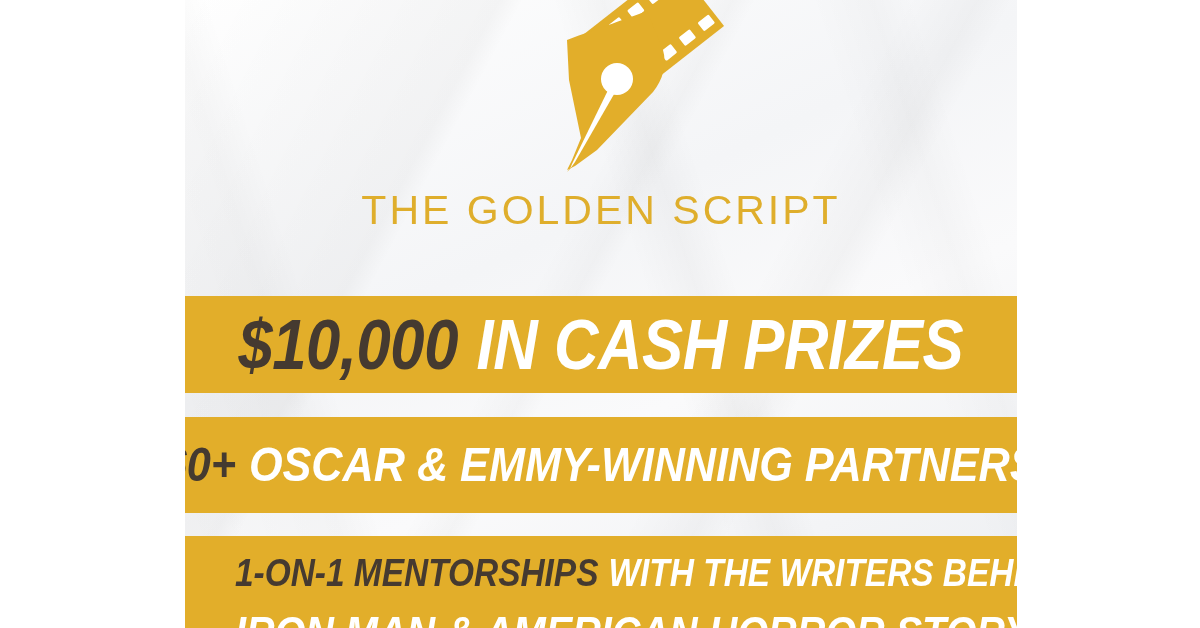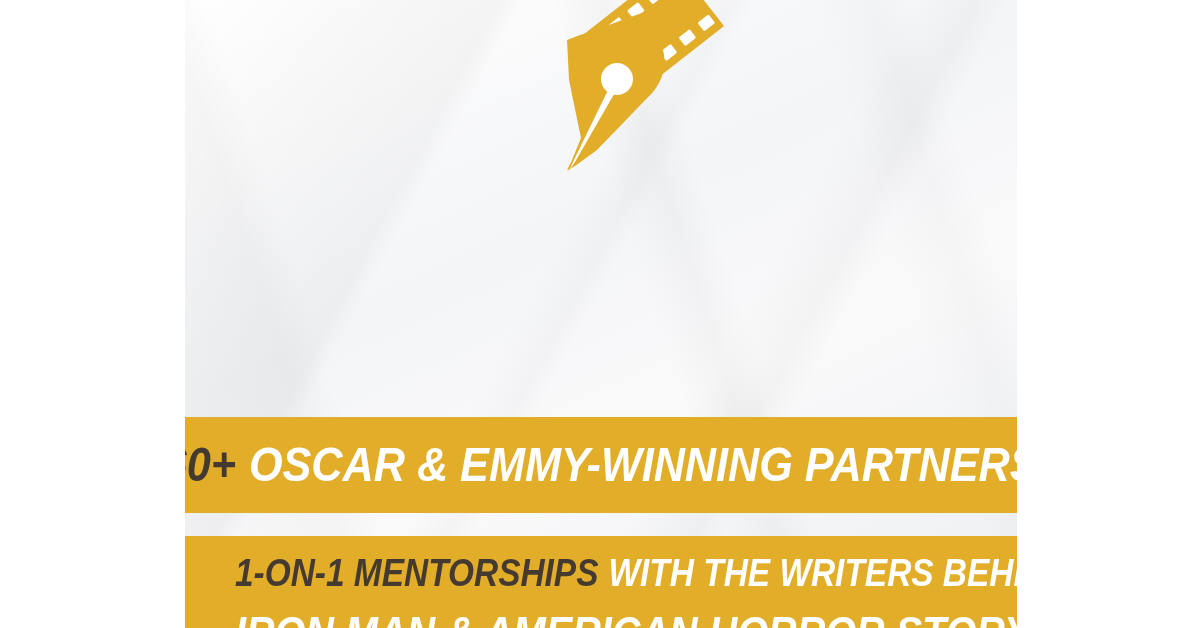--- a/index.html
+++ b/index.html
@@ -188,24 +188,30 @@
 
           <path d="M100 178 L96 184 L104 176 Z" fill="#E2AE2A"></path>
 
           <path d="M140 96 L101 176 L99 181 L104 174 L146 101 Z" fill="#ffffff"></path>
 
           <circle cx="146" cy="91" r="16" fill="#ffffff"></circle>
         </svg>
       </div>
 
       <div class="wordmark">
-      </div>
-
-    </div>
-
+        <span class="wordmark-main">THE GOLDEN SCRIPT</span>
+      </div>
+
+    </div>
+
+    <div class="band band-1">
+      <div class="band-line">
+        <span class="t-dark">$10,000</span><span class="sep"></span><span class="t-light">IN CASH PRIZES</span>
+      </div>
+    </div>
 
     <div class="band band-2">
       <div class="band-line">
         <span class="t-dark">60+</span><span class="sep"></span><span class="t-light">OSCAR &amp; EMMY-WINNING PARTNERS</span>
       </div>
     </div>
 
     <div class="band band-3">
       <div class="line-a">
         <span class="t-dark">1-ON-1 MENTORSHIPS</span><span class="sep"></span><span class="t-light">WITH THE WRITERS BEHIND</span>

